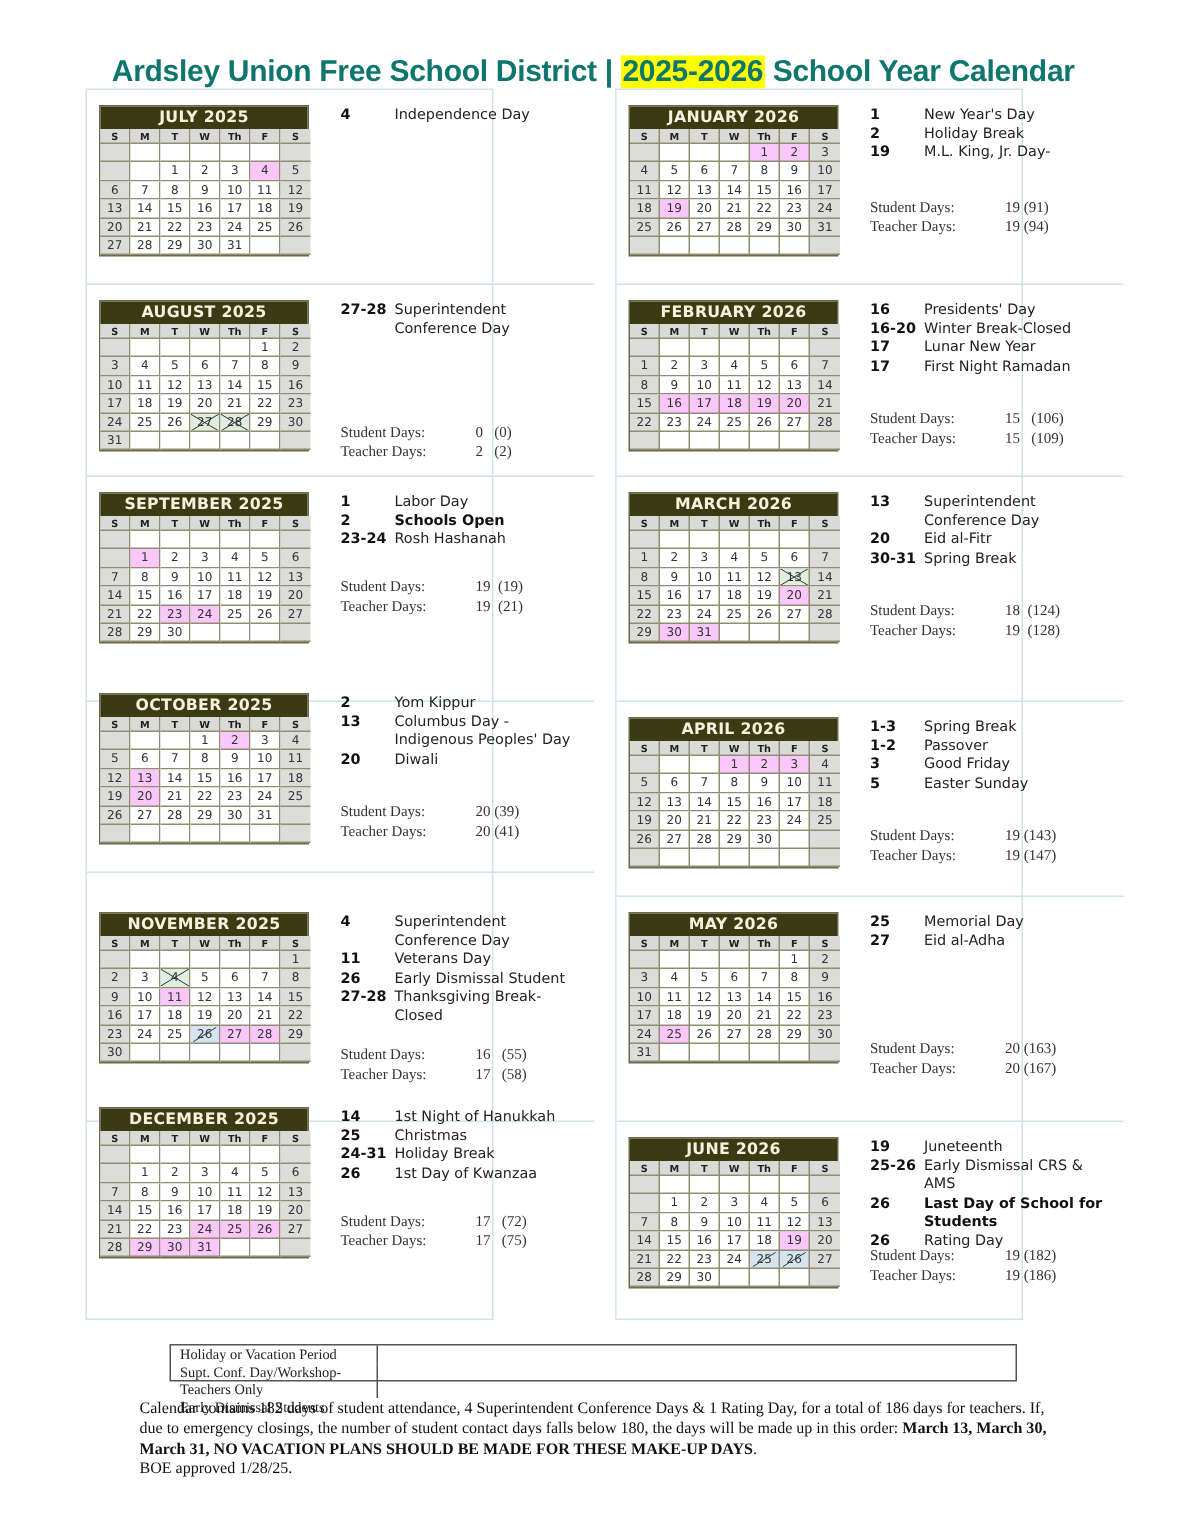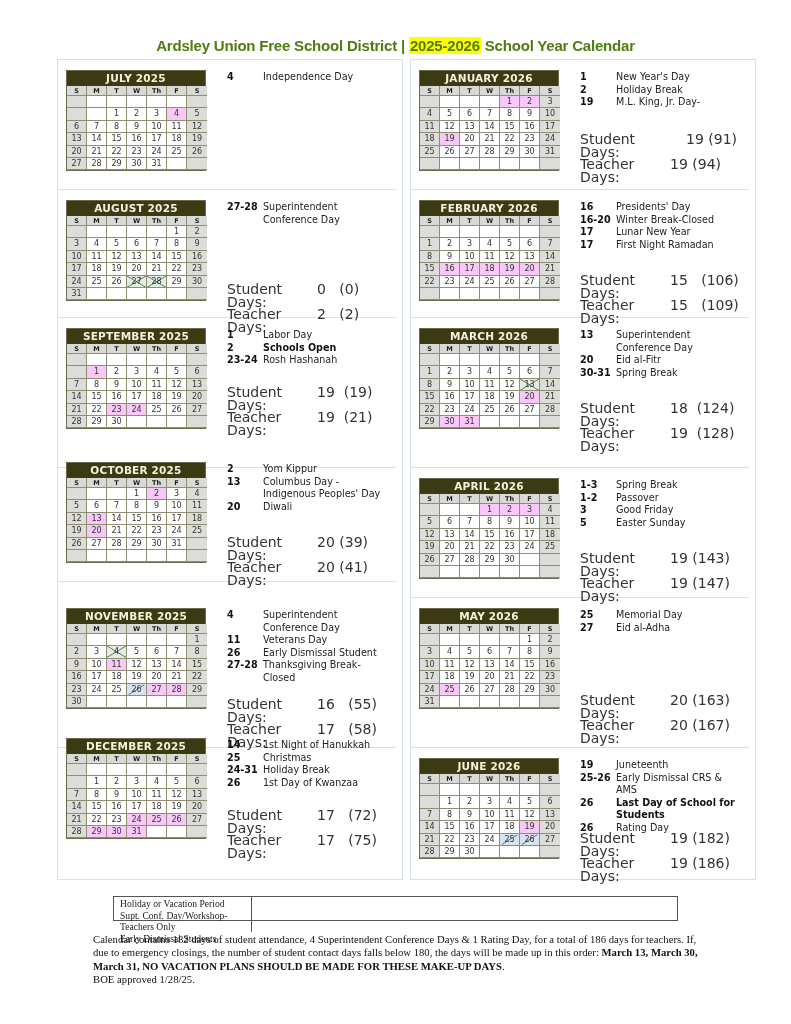--- a/index.html
+++ b/index.html
@@ -1,27 +1,27 @@
 <!DOCTYPE html>
 <html><head>
 <meta charset="utf-8">
 <style>
   * { box-sizing: border-box; margin: 0; padding: 0; }
   html, body { width: 791px; height: 1024px; background: #ffffff; overflow: hidden; }
   body { font-family: "DejaVu Sans", "Liberation Sans", sans-serif; color: #222; position: relative; }
 
   .page-title {
     position: absolute; top: 37px; left: 0; width: 791px; text-align: center;
-    font-family: "Liberation Sans", sans-serif; font-weight: bold; font-size: 15px; color: #4d7c0f;
+    font-family: "Liberation Sans", sans-serif; font-weight: bold; font-size: 20px; color: #0f766e;
     letter-spacing: -0.2px;
   }
   .page-title .year { background: #ffff00; padding: 0 1px; }
 
   .column {
-    position: absolute; top: 59px; width: 346px; height: 821px;
+    position: absolute; top: 59px; width: 272px; height: 821px;
     border: 1px solid #cfe3ea;
   }
   .col-left { left: 57px; }
   .col-right { left: 410px; padding-left: 41px; }
 
   .block {
     position: absolute; left: 0; width: 338px;
     border-bottom: 1px solid #cfe3ea;
   }
   .block:last-child { border-bottom: none; }
@@ -53,21 +53,21 @@
   .events {
     position: absolute; left: 169px; top: 11px; width: 165px;
     font-size: 9.6px; line-height: 12.6px; color: #222;
   }
   .event-row { display: flex; }
   .event-date { width: 36px; flex: none; font-weight: bold; color: #111; }
   .event-label { flex: 1; }
   .event-label.bold { font-weight: bold; color: #111; }
 
   .stats {
-    position: absolute; left: 169px; font-size: 14px; line-height: 12.6px; color: #333;
+    position: absolute; left: 169px; font-size: 10px; line-height: 12.6px; color: #333; font-family: Liberation Serif, serif;
   }
   .stat-row { display: flex; }
   .stat-label { width: 90px; }
 
   .legend {
     position: absolute; left: 113px; top: 896px; width: 565px; height: 25px;
     border: 1px solid #555; display: flex;
     font-family: "Liberation Serif", serif; font-size: 9.6px; line-height: 11px; flex-direction: column;
   }
   .legend-swatch { width: 50px; border-right: 1px solid #555; position: relative; flex: none; }
@@ -629,21 +629,21 @@
           <span class="event-label">Holiday Break</span>
         </div>
         <div class="event-row">
           <span class="event-date">19</span>
           <span class="event-label">M.L. King, Jr. Day-</span>
         </div>
       </div>
       <div class="stats" style="top: 73px;">
         <div class="stat-row">
           <span class="stat-label">Student Days:</span>
-          <span style="white-space: pre; margin-left: 16px;">19 (91)</span>
+          <span style="white-space: pre;">19 (91)</span>
         </div>
         <div class="stat-row">
           <span class="stat-label">Teacher Days:</span>
           <span style="white-space: pre;">19 (94)</span>
         </div>
       </div>
     </div>
     <div class="block" style="top: 130px; height: 128px;">
       <div class="cal">
         <div class="cal-head">FEBRUARY 2026</div>

